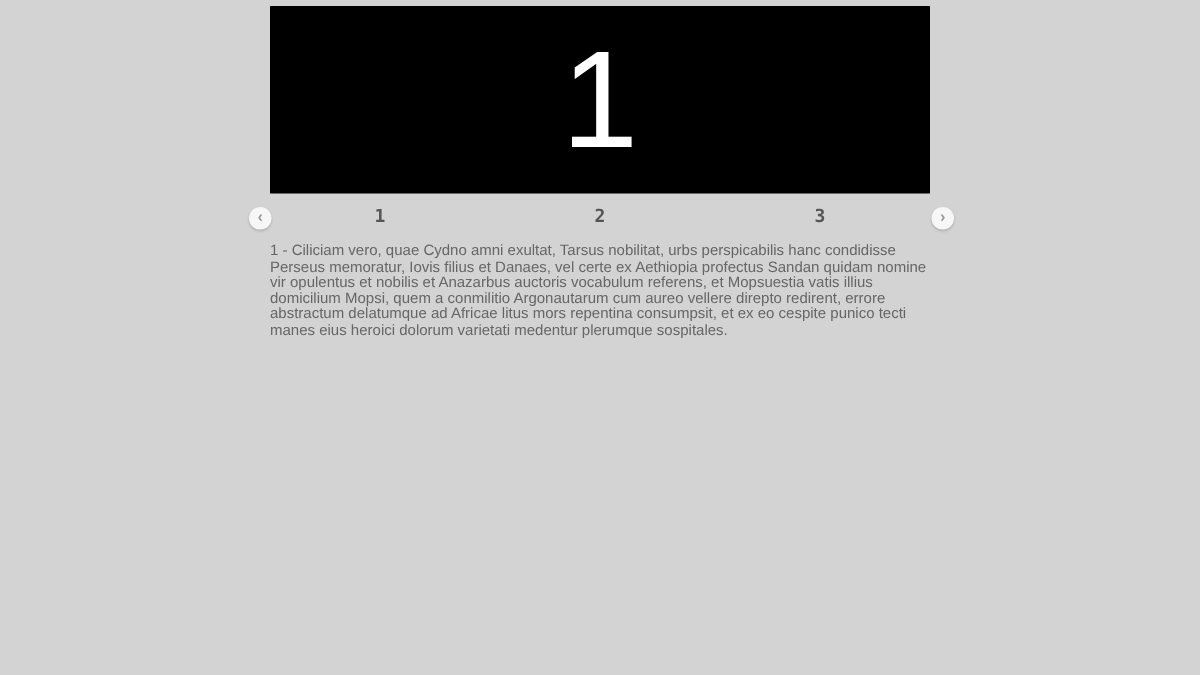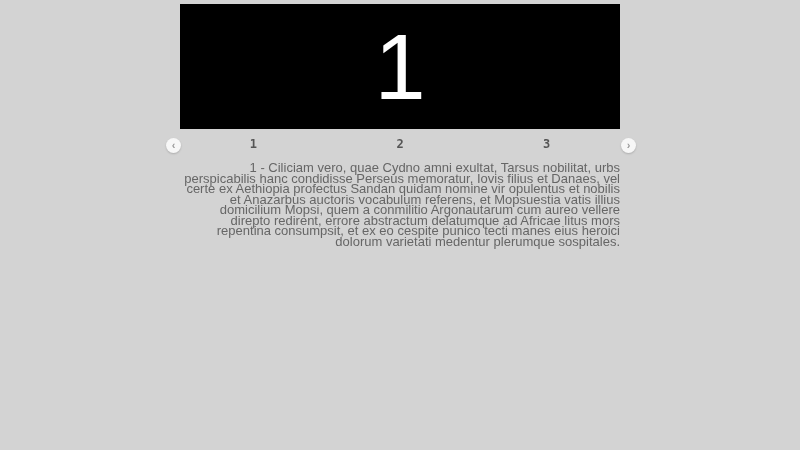--- a/index.html
+++ b/index.html
@@ -68,24 +68,24 @@
     color: #9a9a9a;
     font-family: "Liberation Sans", sans-serif;
     font-weight: bold;
     font-size: 11px;
     line-height: 1;
     margin-top: -1px;
   }
   .caption {
     width: 440px;
     margin: 10px auto 0;
-    font-size: 13px;
+    font-size: 10px;
     line-height: 10.5px;
     color: #666666;
-    text-align: right;
+    text-align: left;
   }
 </style>
 </head>
 <body>
 
 <div class="stage">
   <div class="carousel">
 
     <div class="slide">
       <span class="slide-number">1</span>

